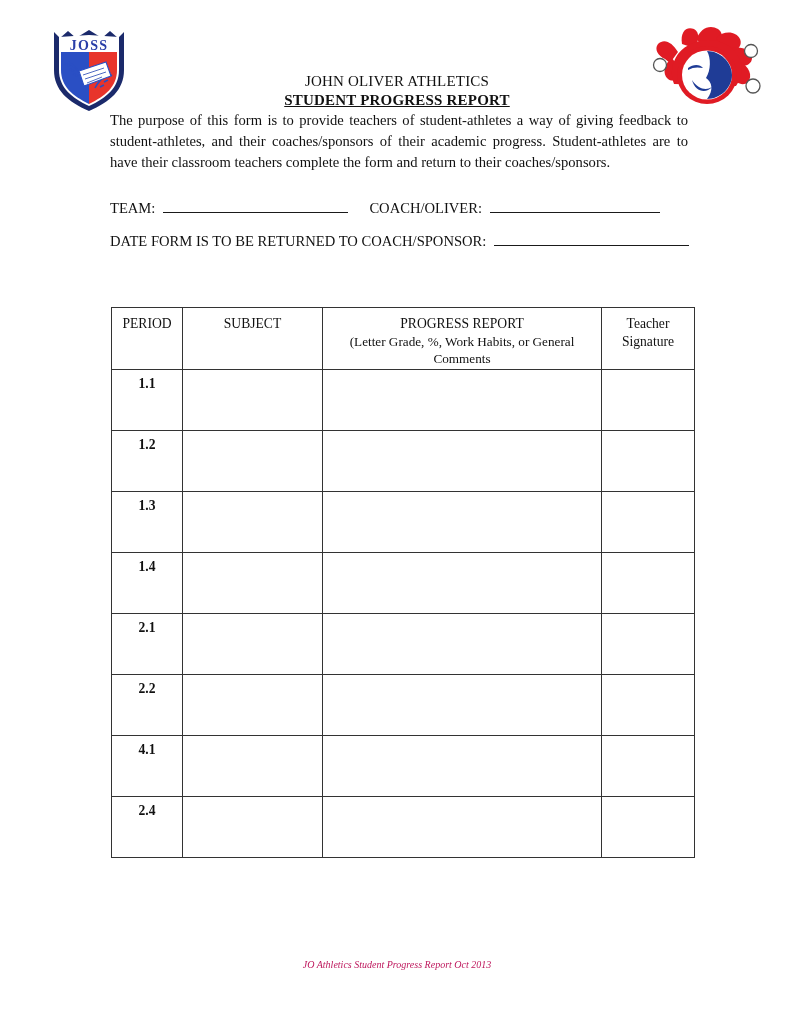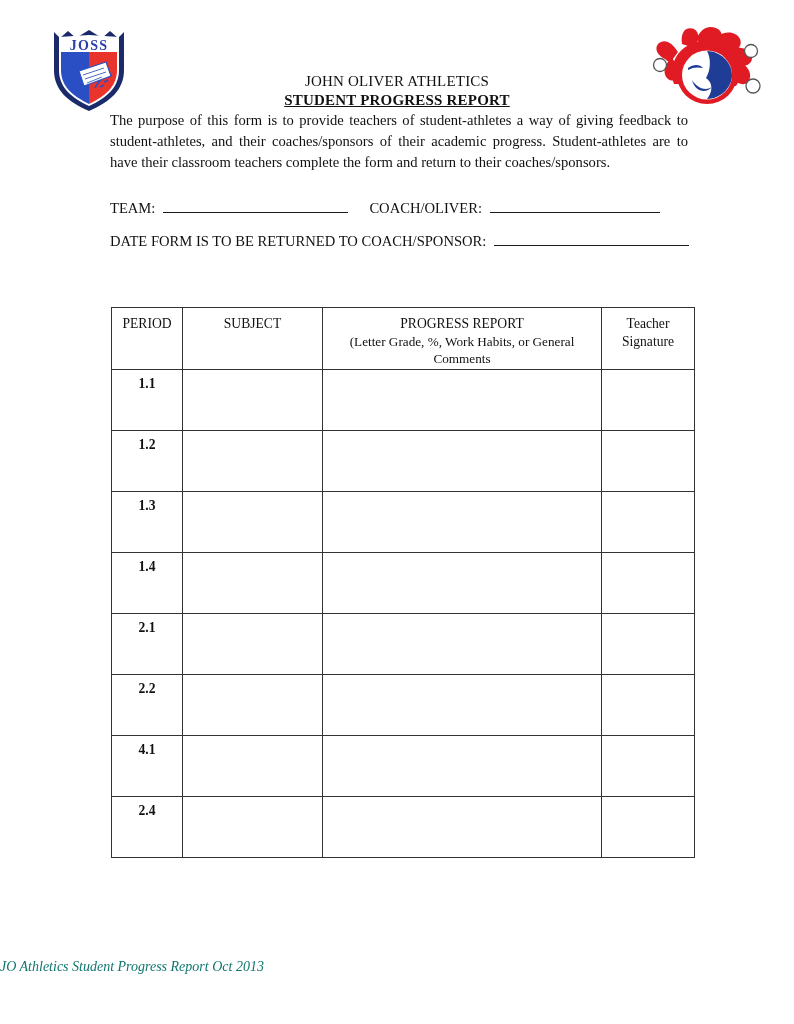--- a/index.html
+++ b/index.html
@@ -144,23 +144,24 @@
     padding-top: 6px;
     font-weight: bold;
   }
 
   
   .footer {
     position: absolute;
     left: 0;
     top: 959px;
     width: 794px;
+    text-align: center;
     font-style: italic;
-    font-size: 14px;
-    color: #0f766e;
+    font-size: 10px;
+    color: #be185d;
   }
 </style>
 </head>
 <body>
 
 <div class="page">
 
   <div class="logo-shield">
     <svg viewBox="0 0 82 88" width="82" height="88" aria-hidden="true">
       <path d="M6 6 L12 12 L20 5 L28 12 L41 4 L54 12 L62 5 L70 12 L76 6

